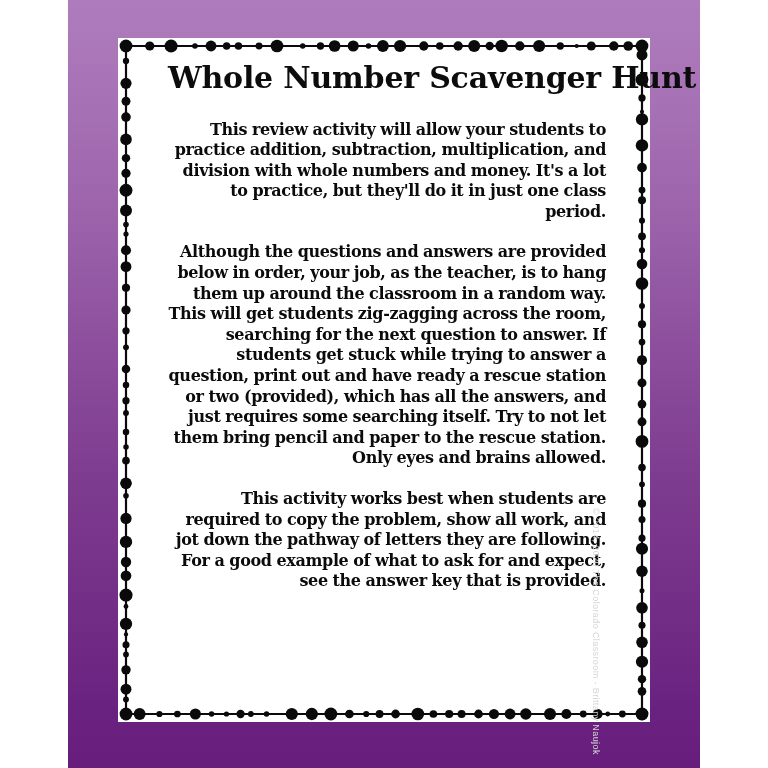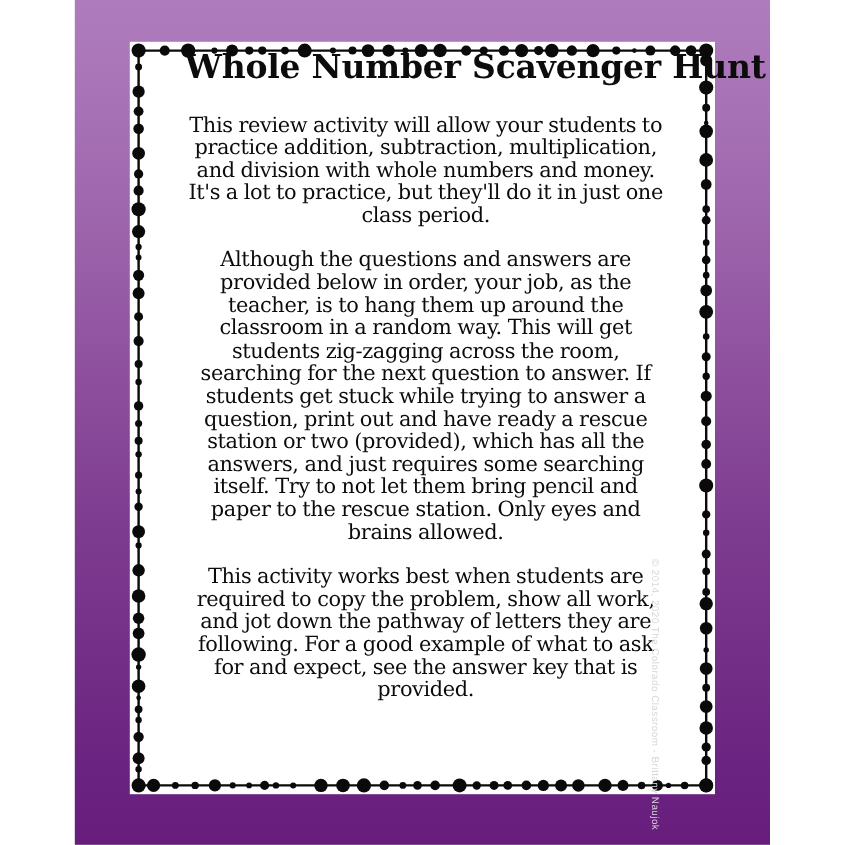--- a/index.html
+++ b/index.html
@@ -56,46 +56,46 @@
     top: 38px;
     width: 532px;
     height: 684px;
     pointer-events: none;
   }
 
   
   .content {
     position: absolute;
     left: 168px;
-    top: 46px;
+    top: 62px;
     width: 438px;
     height: 640px;
   }
 
   .page-title {
     font-family: "DejaVu Serif", serif;
     font-weight: 700;
     font-size: 30px;
     line-height: 1.05;
     letter-spacing: -0.2px;
     color: #0c0c0c;
     text-align: center;
     margin: 0 0 26px 0;
     white-space: nowrap;
   }
 
   .para {
     font-family: "DejaVu Serif", serif;
-    font-weight: 400;
-    font-size: 19px;
+    font-weight: 700;
+    font-size: 16px;
     line-height: 20.6px;
     letter-spacing: -0.35px;
     color: #0b0b0b;
     margin: 0 0 20px 0;
-    text-align: center;
+    text-align: right;
     word-spacing: -0.4px;
   }
   .para:last-child { margin-bottom: 0; }
 
   
   .watermark {
     position: absolute;
     left: 588px;
     top: 508px;
     width: 220px;

